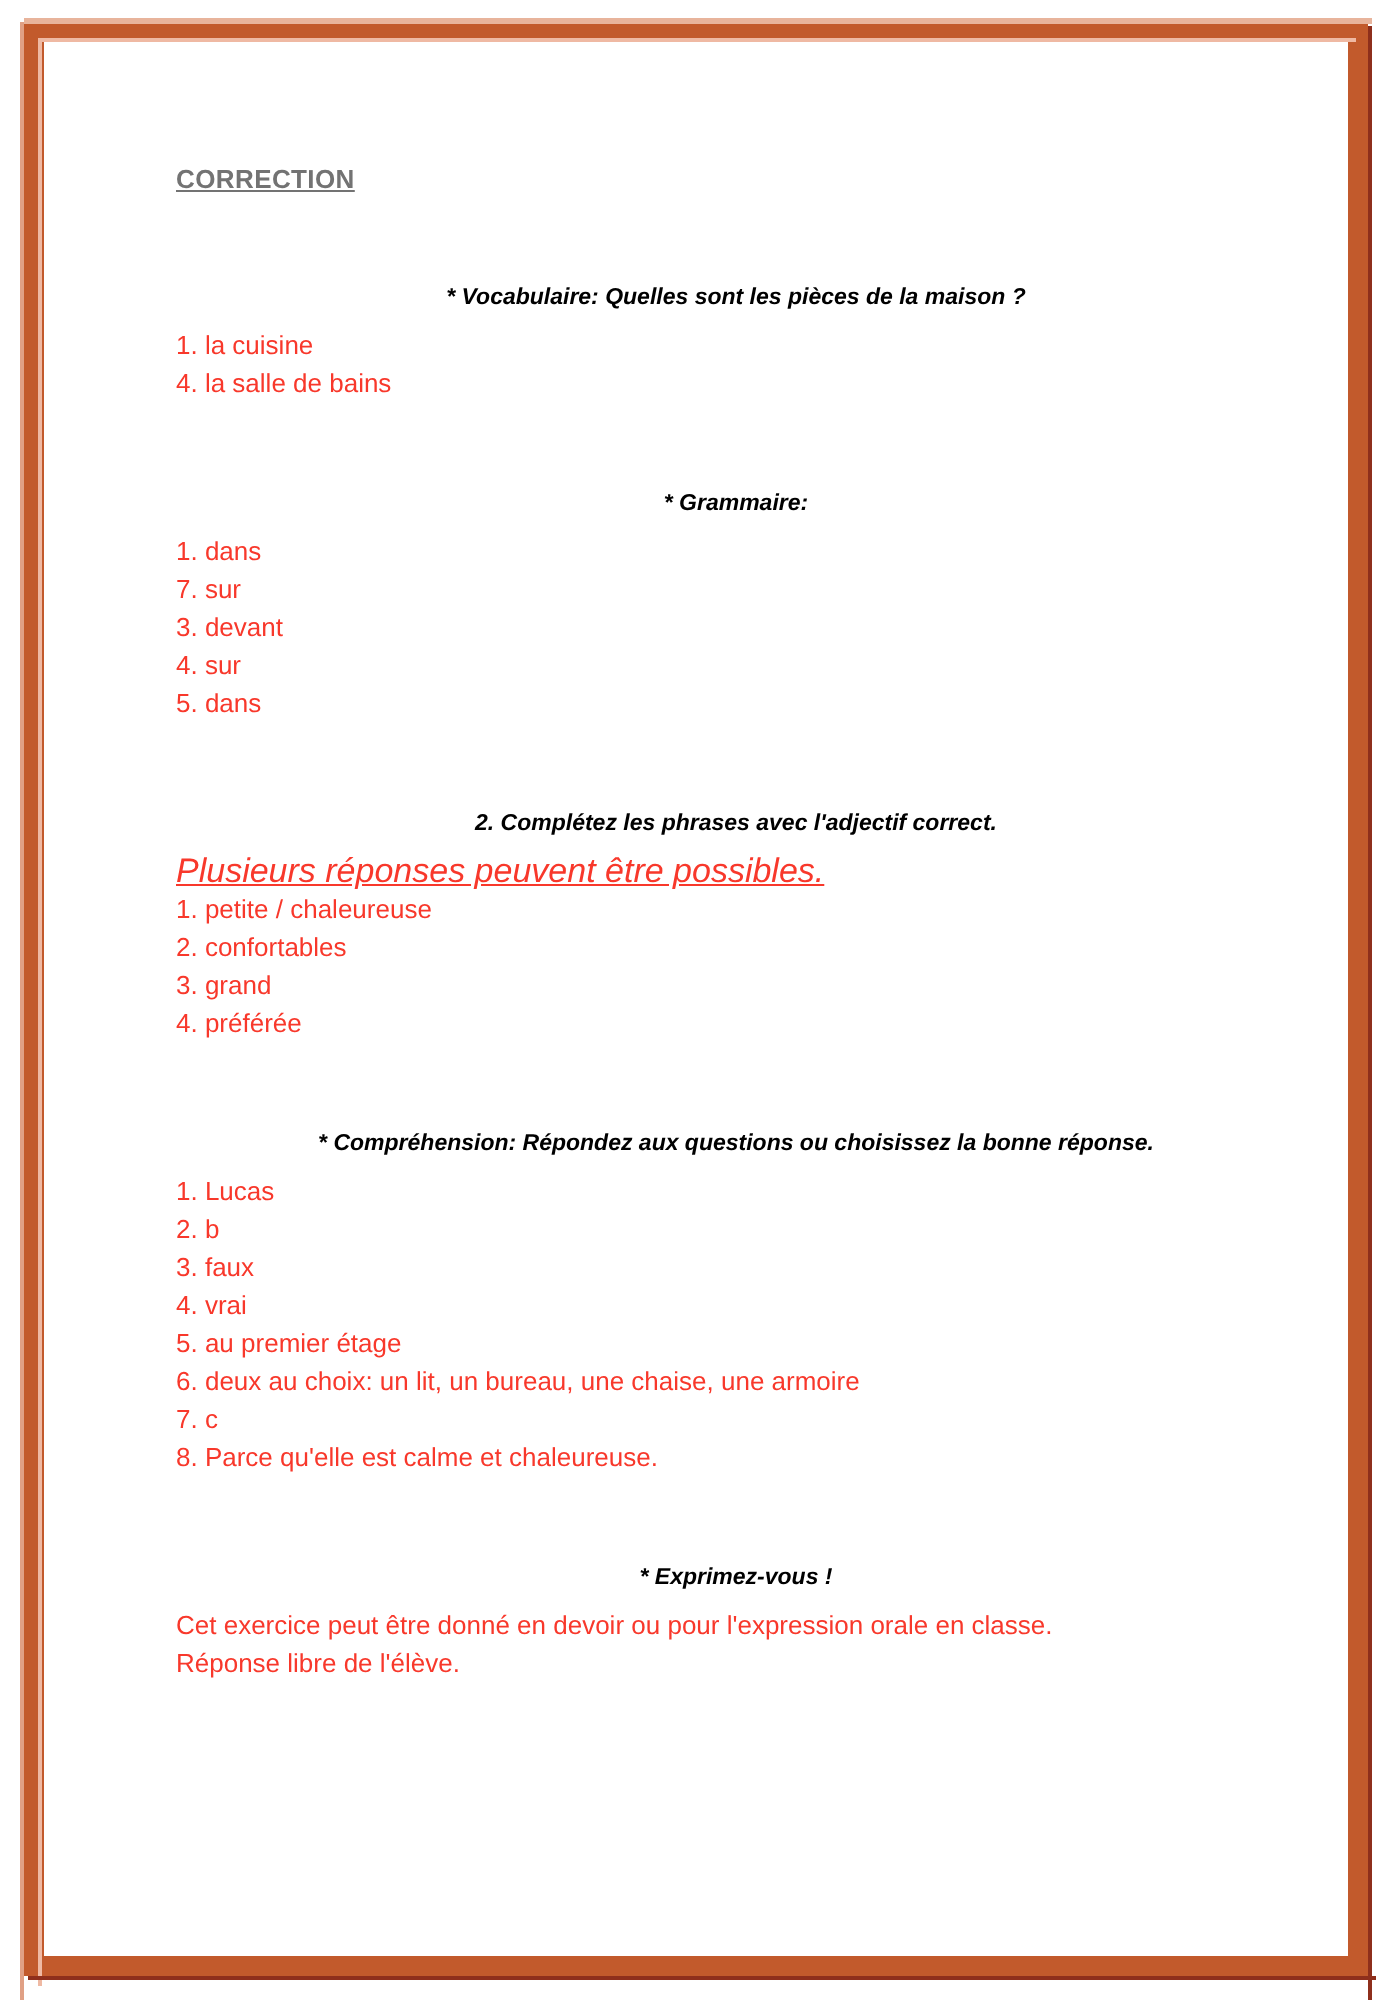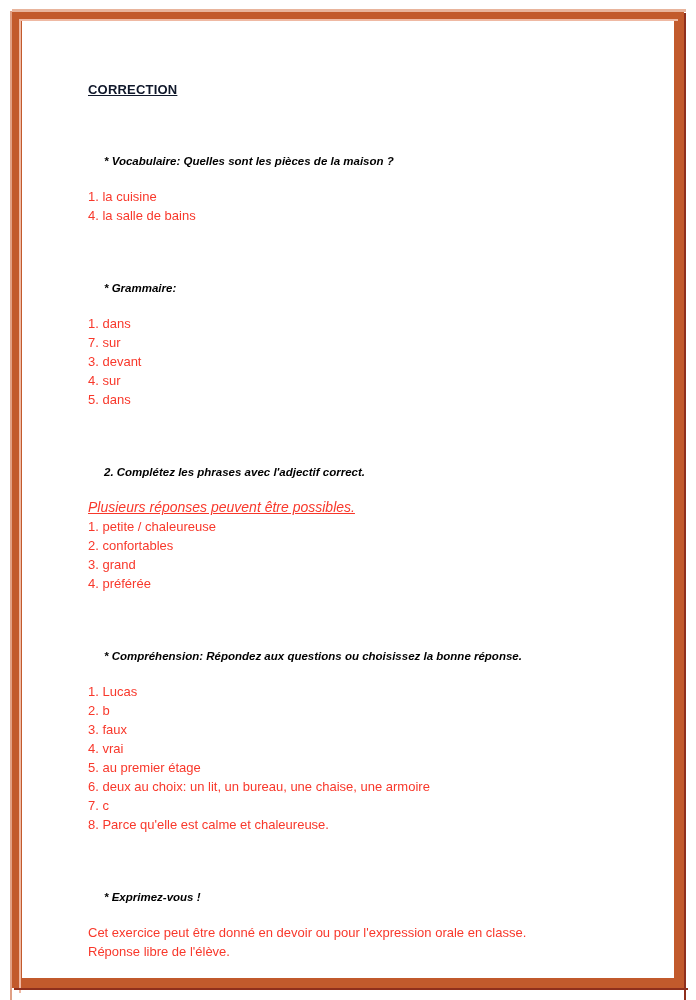--- a/index.html
+++ b/index.html
@@ -91,43 +91,44 @@
   .content {
     position: absolute;
     left: 88px;
     top: 82px;
     width: 560px;
   }
 
   .doc-title {
     font-size: 13px;
     font-weight: bold;
-    color: #0f172a;
+    color: #737373;
     text-decoration: underline;
     letter-spacing: 0.2px;
     margin: 0 0 0 0;
     line-height: 16px;
   }
 
   .section {
     margin: 0;
   }
 
   .sec-heading {
     font-size: 11.5px;
     font-weight: bold;
     font-style: italic;
     color: #000000;
     line-height: 19px;
-    margin: 16px;
+    margin: 4px;
     white-space: nowrap;
+    text-align: center;
   }
 
   .sub-note {
-    font-size: 14px;
+    font-size: 17px;
     font-style: italic;
     color: #f8382b;
     line-height: 19px;
     margin: 0;
   }
   .sub-note span { text-decoration: underline; }
 
   .answer {
     font-size: 13px;
     color: #f8382b;

